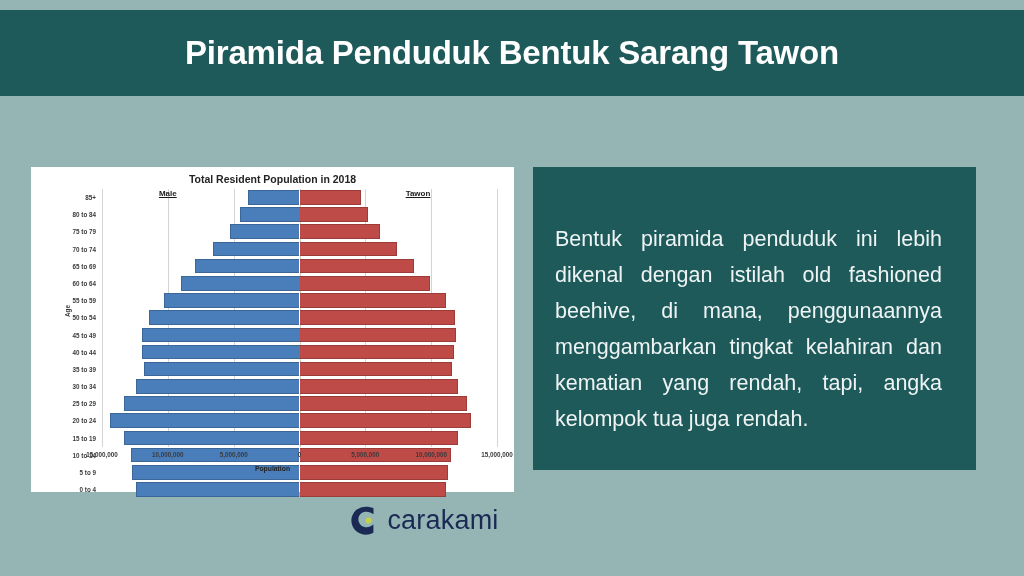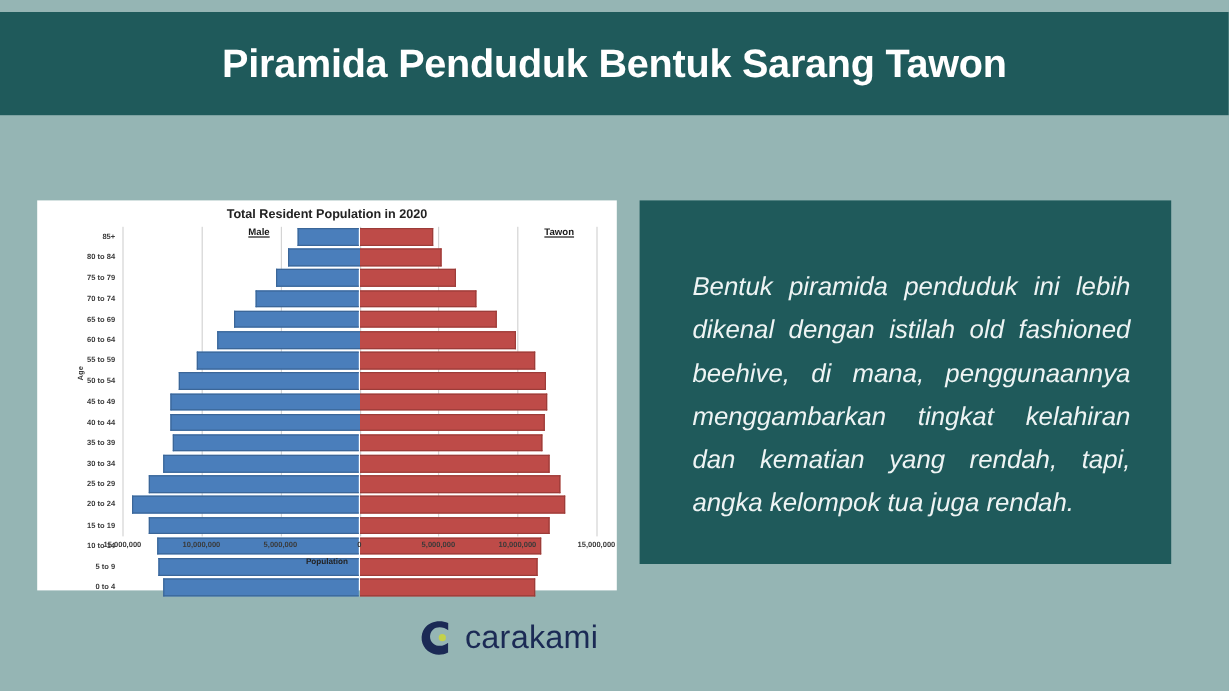--- a/index.html
+++ b/index.html
@@ -157,53 +157,50 @@
 
   .series-label {
     position: absolute;
     top: 22px;
     font-size: 8px;
     font-weight: bold;
     color: #1a1a1a;
     text-decoration: underline;
     transform: translateX(-50%);
     font-family: "Liberation Sans", sans-serif;
-    margin-left: 48px;
   }
 
   
   .desc-panel {
     position: absolute;
     left: 533px;
     top: 167px;
     width: 443px;
     height: 303px;
     background: #1f5a5b;
     box-sizing: border-box;
-    padding: 54px 34px 0 44px;
-    font-style: italic;
+    padding: 54px 34px 0 22px;
   }
   .desc-text {
     color: #eef4f4;
     font-size: 21.5px;
     line-height: 36px;
     text-align: justify;
     text-justify: inter-word;
     font-family: "Liberation Sans", sans-serif;
   }
 
   
   .logo {
     position: absolute;
     left: 0;
     top: 505px;
     width: 848px;
     height: 52px;
     display: flex;
-    align-items: center;
     justify-content: center;
     gap: 8px;
   }
   .logo-mark {
     position: relative;
     width: 30px;
     height: 31px;
     display: block;
   }
   .logo-word {
@@ -216,21 +213,21 @@
 </head>
 <body>
 
 <div class="slide">
 
   <div class="header-band">
     <div class="header-title">Piramida Penduduk Bentuk Sarang Tawon</div>
   </div>
 
   <div class="chart-card">
-    <div class="chart-title">Total Resident Population in 2020</div>
+    <div class="chart-title">Total Resident Population in 2018</div>
     <div class="axis-y-label">Age</div>
     <div class="plot-area" id="plot-area">
         <div class="gridline" style="left: 0px;"></div>
         <div class="gridline" style="left: 65.8333px;"></div>
         <div class="gridline" style="left: 131.667px;"></div>
         <div class="gridline axis-zero" style="left: 197.5px;"></div>
         <div class="gridline" style="left: 263.333px;"></div>
         <div class="gridline" style="left: 329.167px;"></div>
         <div class="gridline" style="left: 395px;"></div>
         <div class="row">

